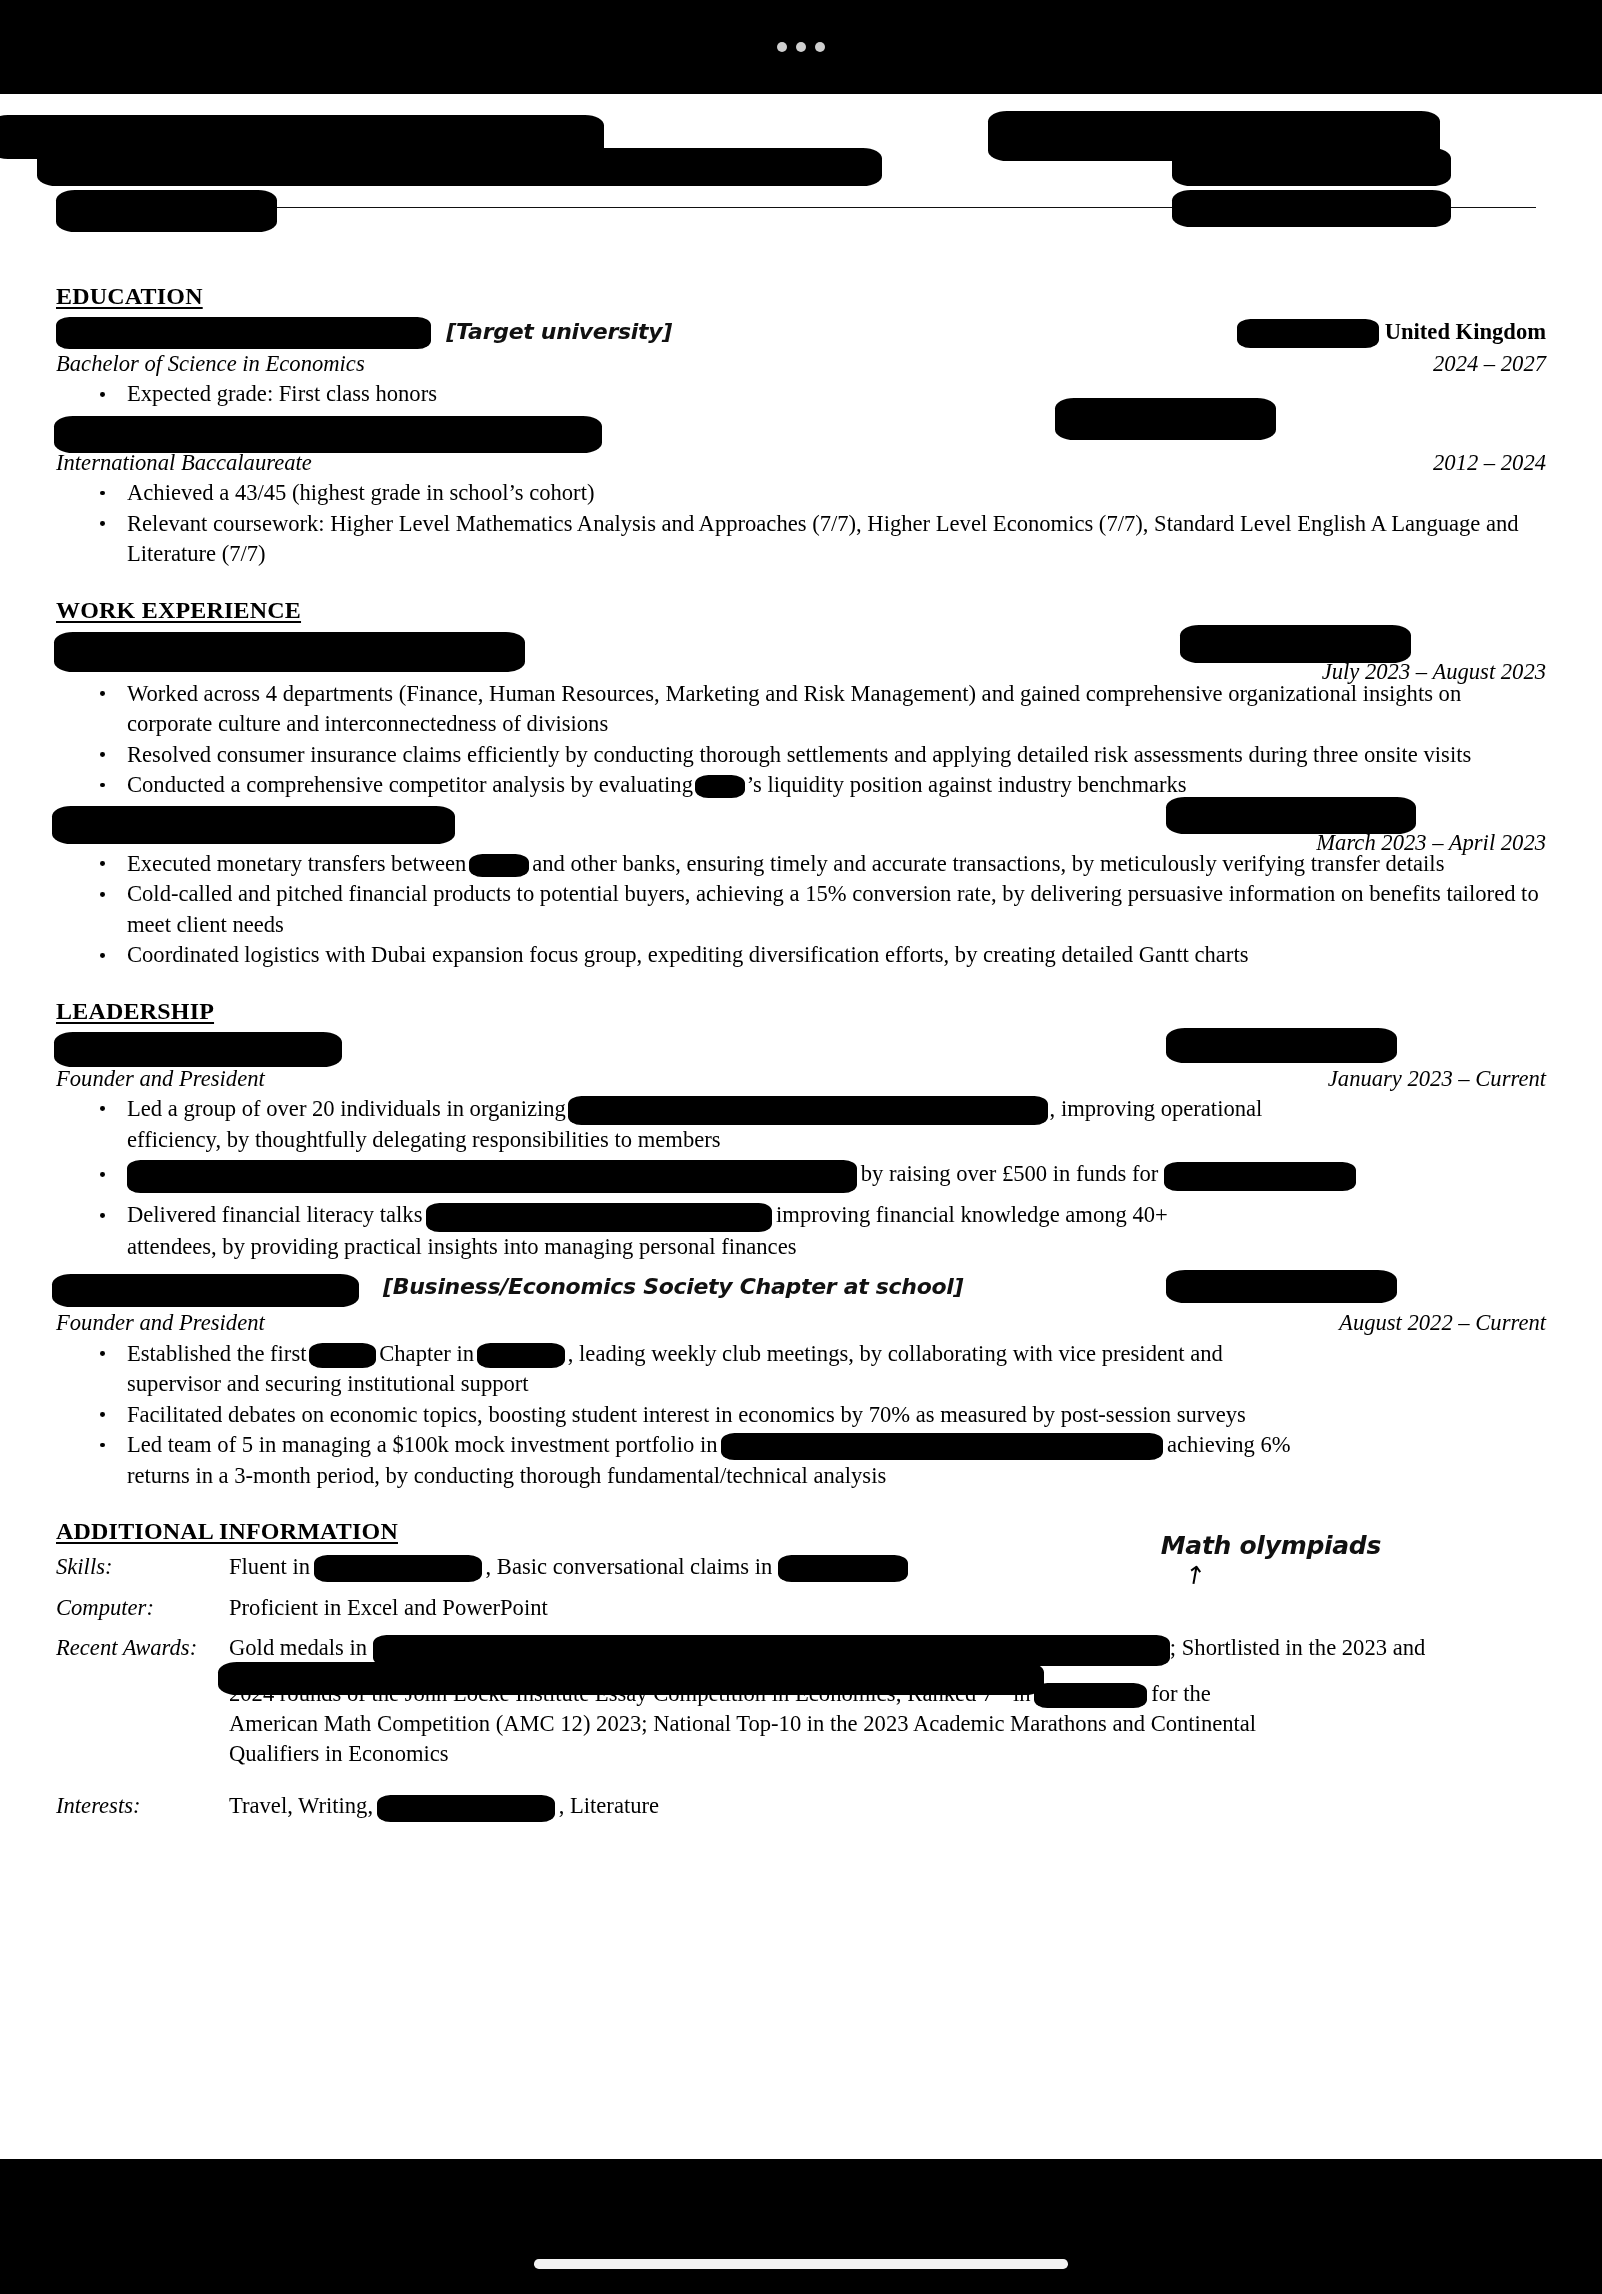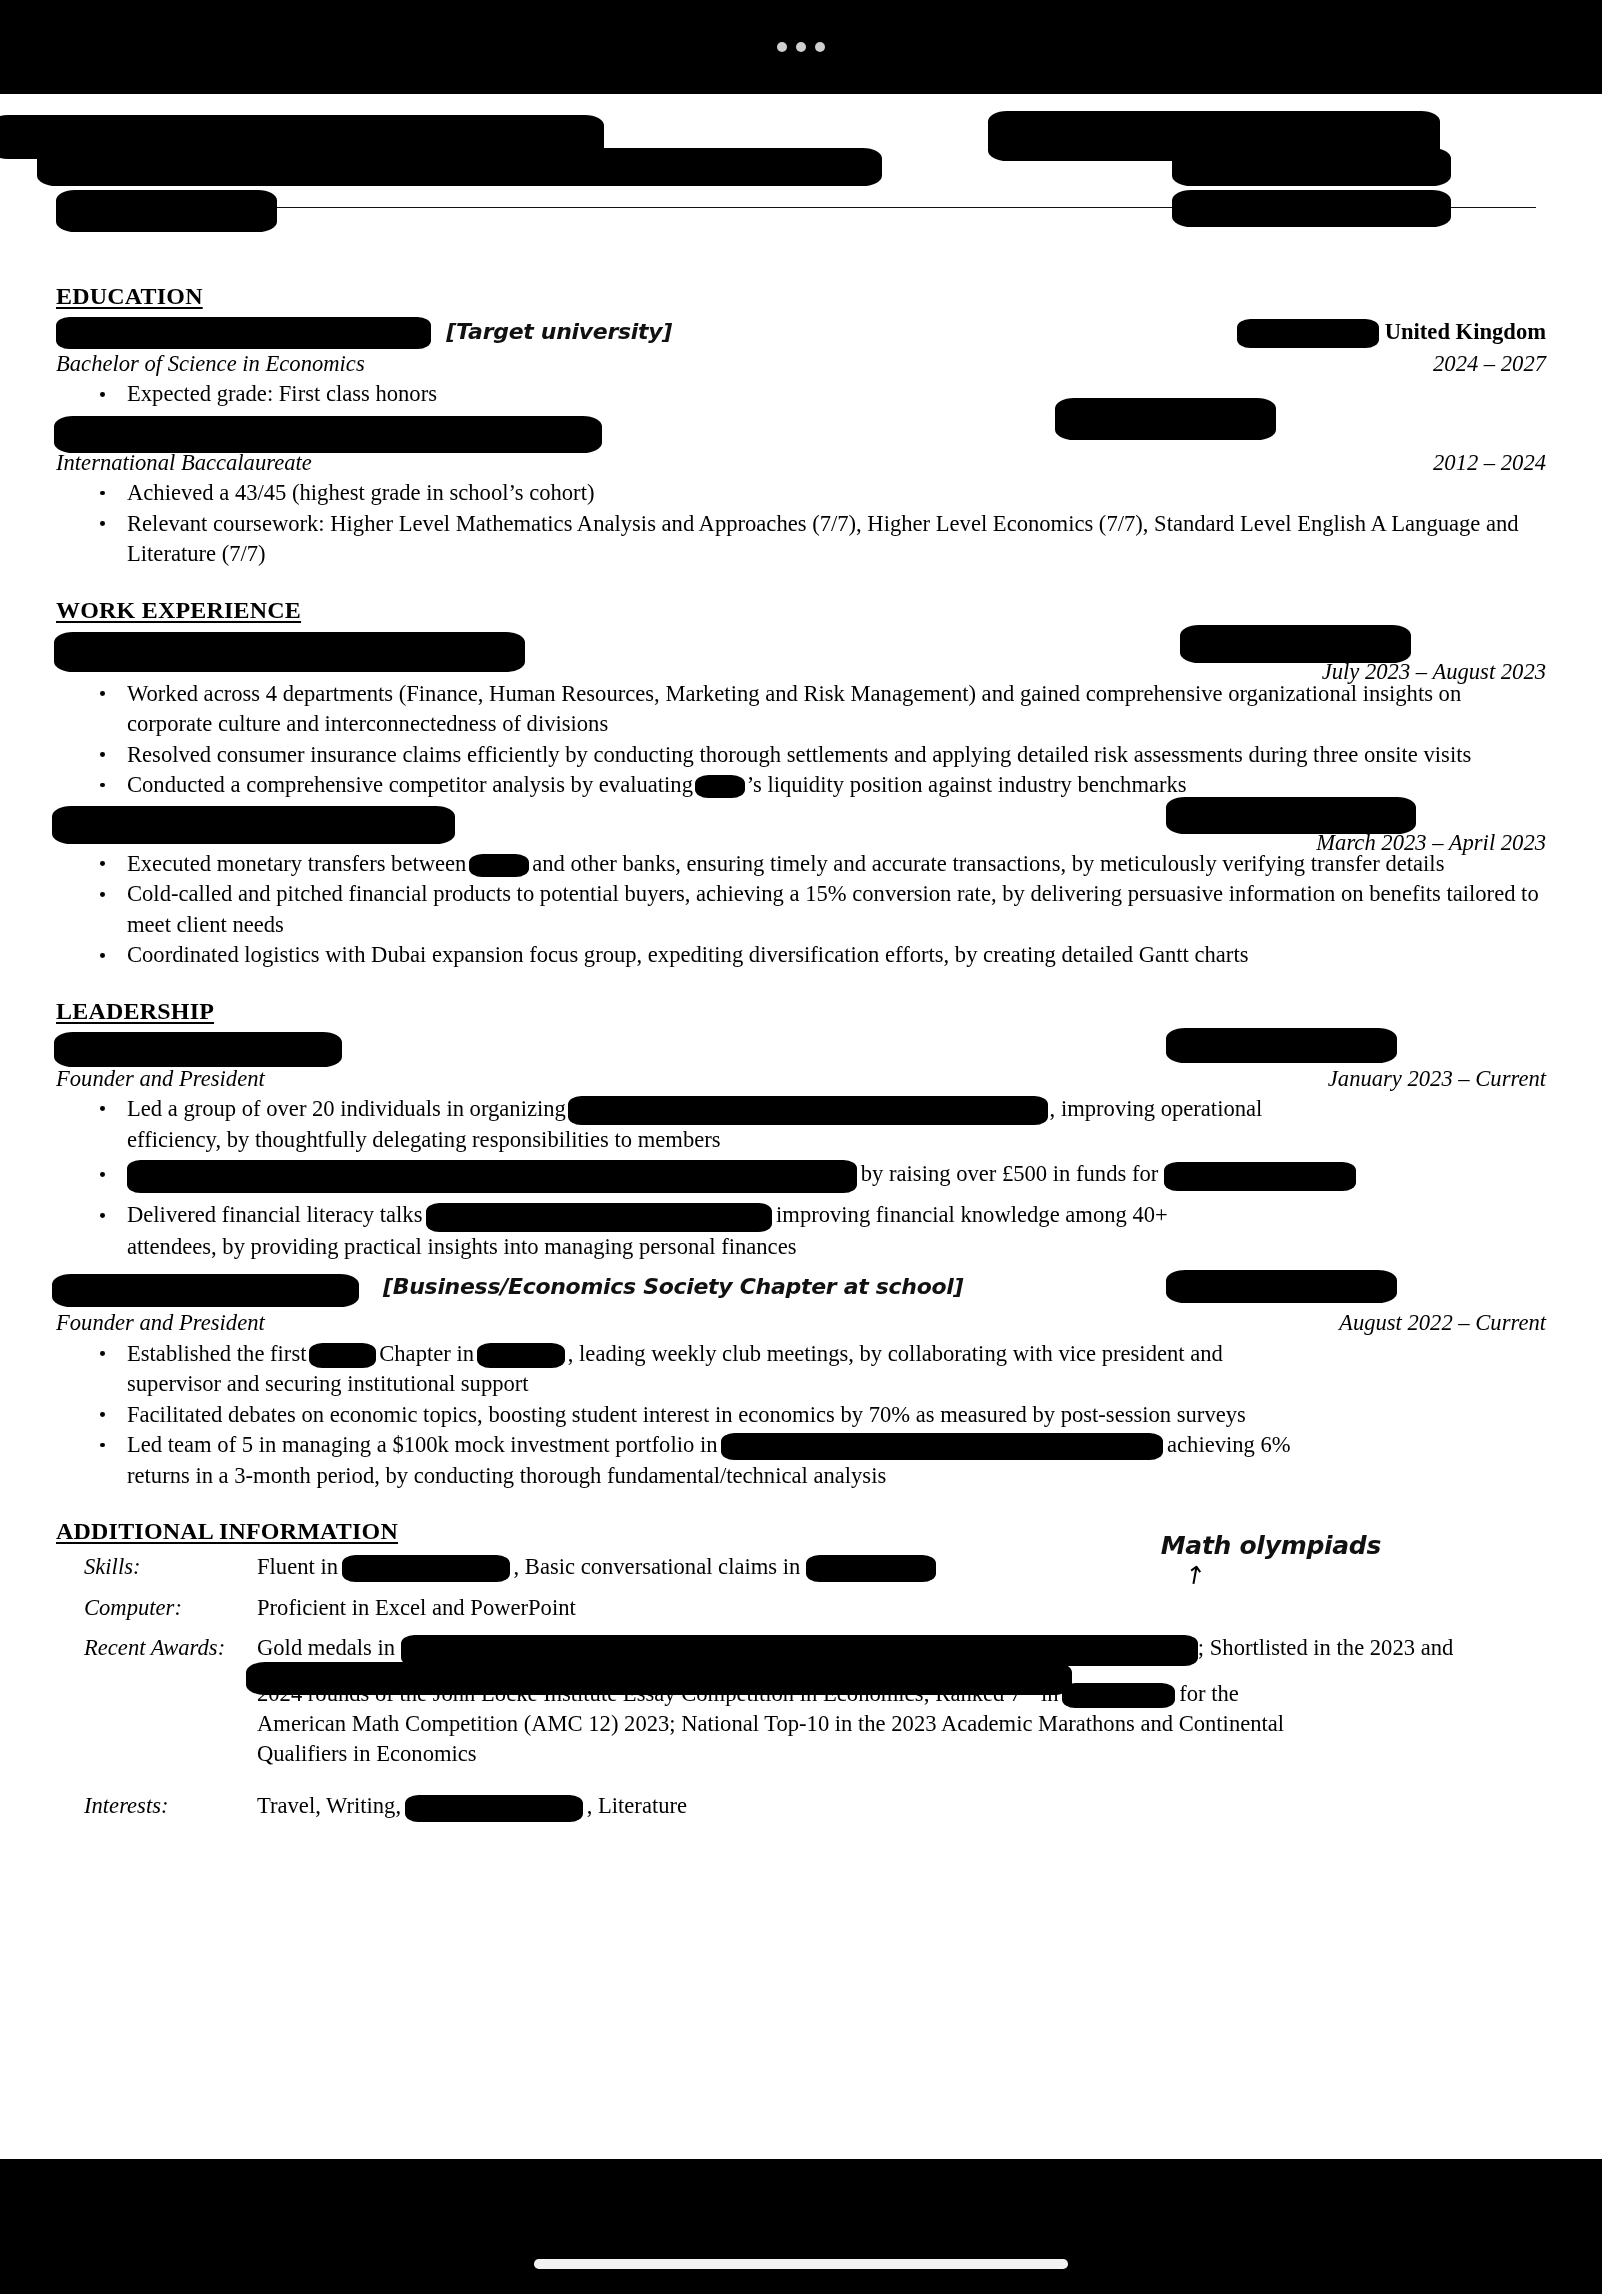--- a/index.html
+++ b/index.html
@@ -154,21 +154,20 @@
     white-space: nowrap;
     font-weight: bold;
   }
   .hw-big { font-size: 25px; }
 
   .addl-table {
     display: grid;
     grid-template-columns: 173px 1fr;
     row-gap: 10.6px;
     margin-top: 3.8px;
-    margin-left: 28px;
   }
   .addl-label { font-style: italic; }
   .addl-val { position: relative; }
 
   sup { font-size: 0.62em; vertical-align: super; }
 
   .arrow {
     position: absolute;
     font-family: "DejaVu Sans", sans-serif;
   }

